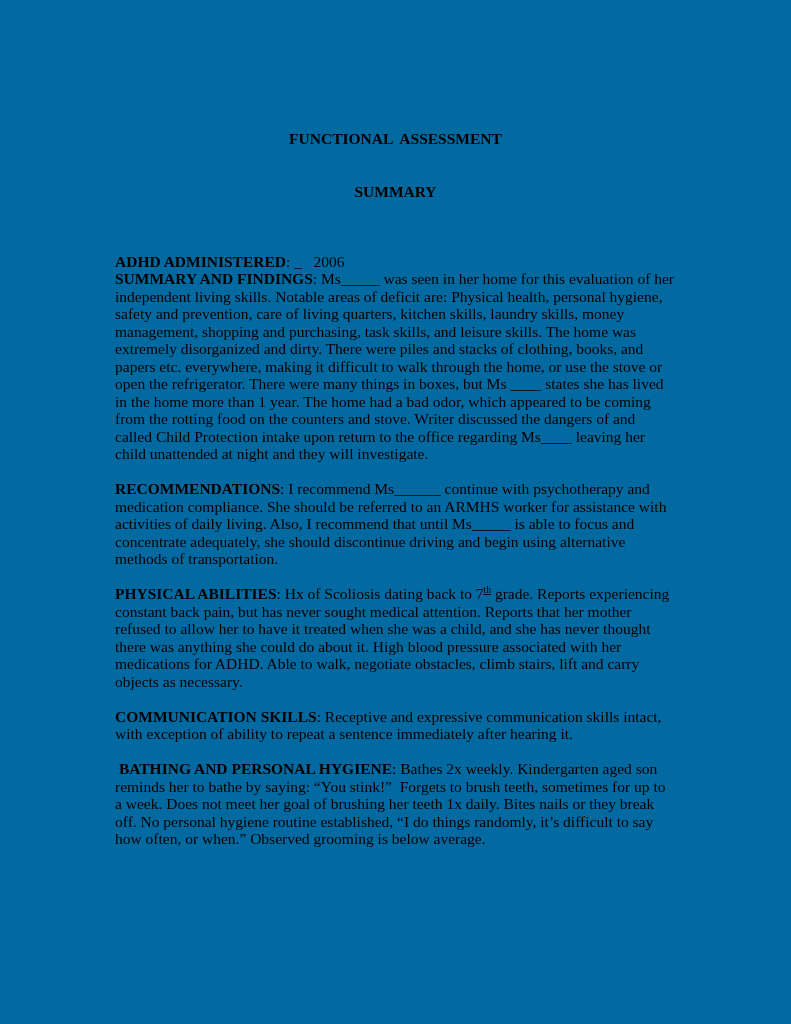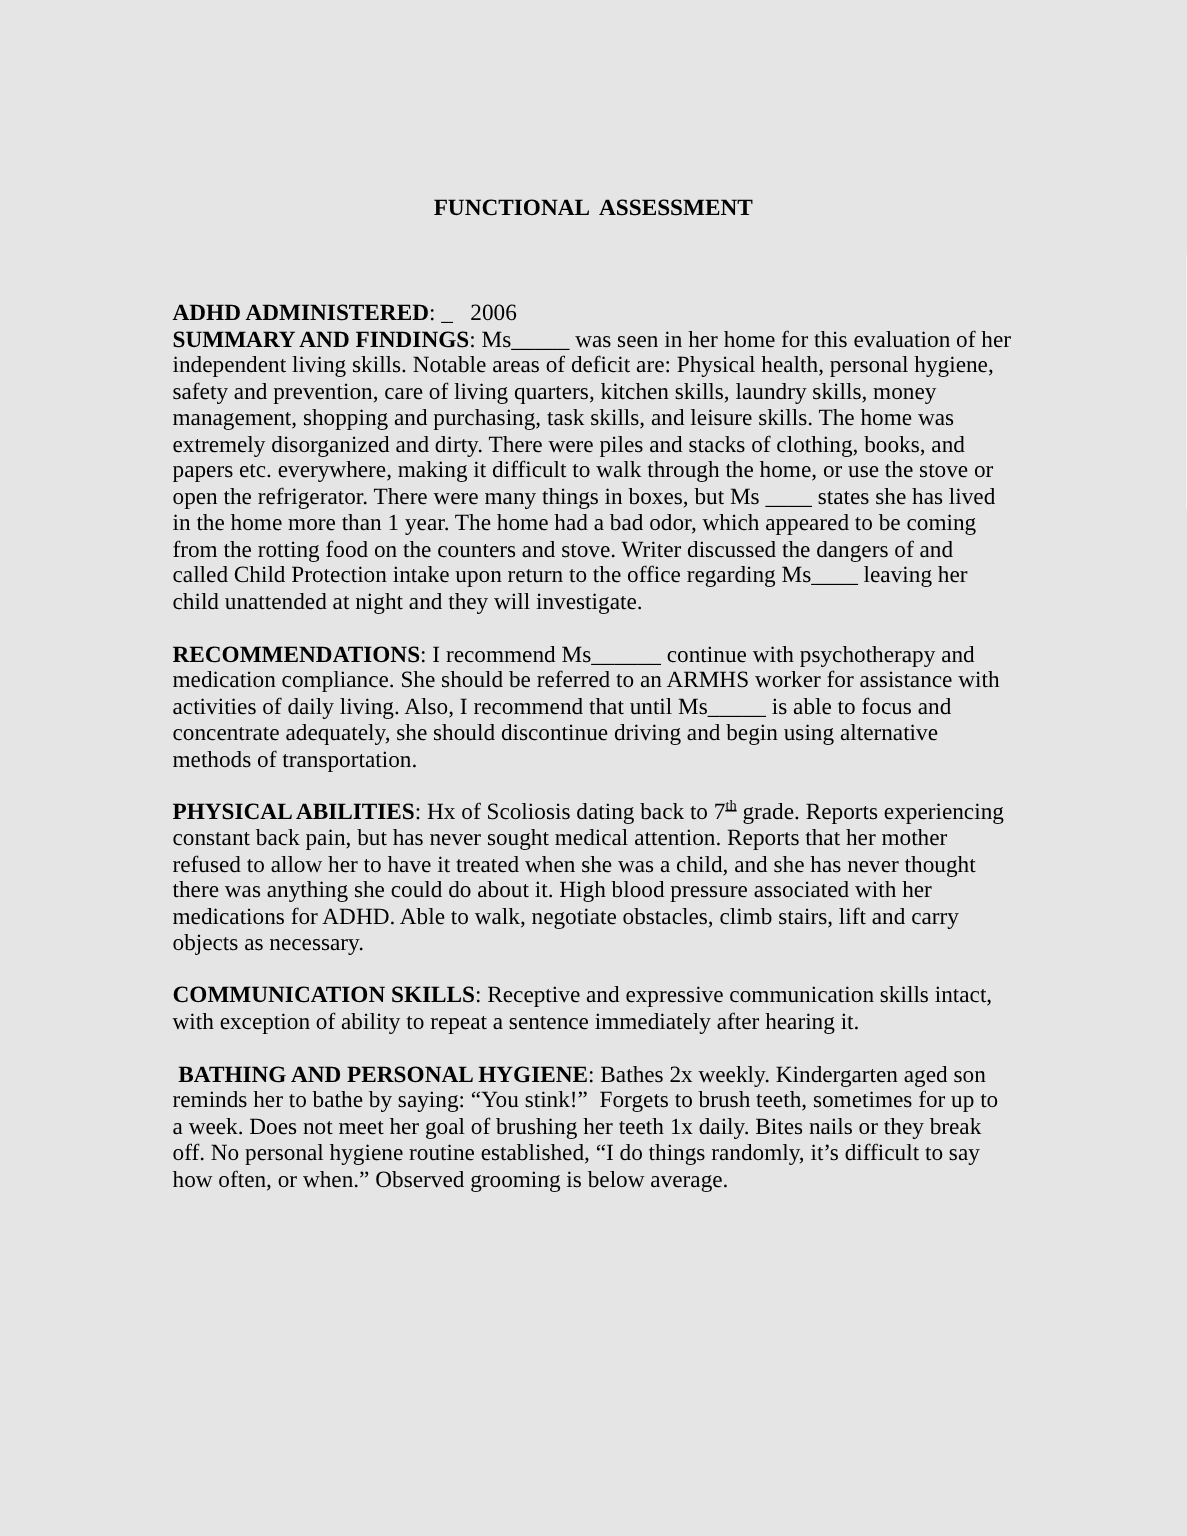--- a/index.html
+++ b/index.html
@@ -4,21 +4,21 @@
 <style>
   html, body {
     margin: 0;
     padding: 0;
     background: #ffffff;
   }
   .page {
     position: relative;
     width: 791px;
     height: 1024px;
-    background: #e5e5e5;
+    background: #0369a1;
     overflow: hidden;
   }
   .content {
     position: absolute;
     left: 115px;
     top: 95px;
     width: 561px;
     font-family: "Liberation Serif", "DejaVu Serif", serif;
     font-size: 15.5px;
     line-height: 17.5px;
@@ -53,20 +53,21 @@
   }
 </style>
 </head>
 <body>
 
 <div class="page">
   <div class="content">
 
     <div class="doc-title">
       <div>FUNCTIONAL  ASSESSMENT</div>
+      <div>SUMMARY</div>
     </div>
 
 
 
     <div class="field-row"><span class="b">ADHD ADMINISTERED</span><span>: _   2006</span></div>
 
     <p class="para first"><span class="b">SUMMARY AND FINDINGS</span><span>: Ms_____ was seen in her home for this evaluation of her independent living skills. Notable areas of deficit are: Physical health, personal hygiene, safety and prevention, care of living quarters, kitchen skills, laundry skills, money management, shopping and purchasing, task skills, and leisure skills. The home was extremely disorganized and dirty. There were piles and stacks of clothing, books, and papers etc. everywhere, making it difficult to walk through the home, or use the stove or open the refrigerator. There were many things in boxes, but Ms ____ states she has lived in the home more than 1 year. The home had a bad odor, which appeared to be coming from the rotting food on the counters and stove. Writer discussed the dangers of and called Child Protection intake upon return to the office regarding Ms____ leaving her child unattended at night and they will investigate.</span></p>
 
     <p class="para"><span class="b">RECOMMENDATIONS</span><span>: I recommend Ms______ continue with psychotherapy and medication compliance. She should be referred to an ARMHS worker for assistance with activities of daily living. Also, I recommend that until Ms_____ is able to focus and concentrate adequately, she should discontinue driving and begin using alternative methods of transportation.</span></p>
 

